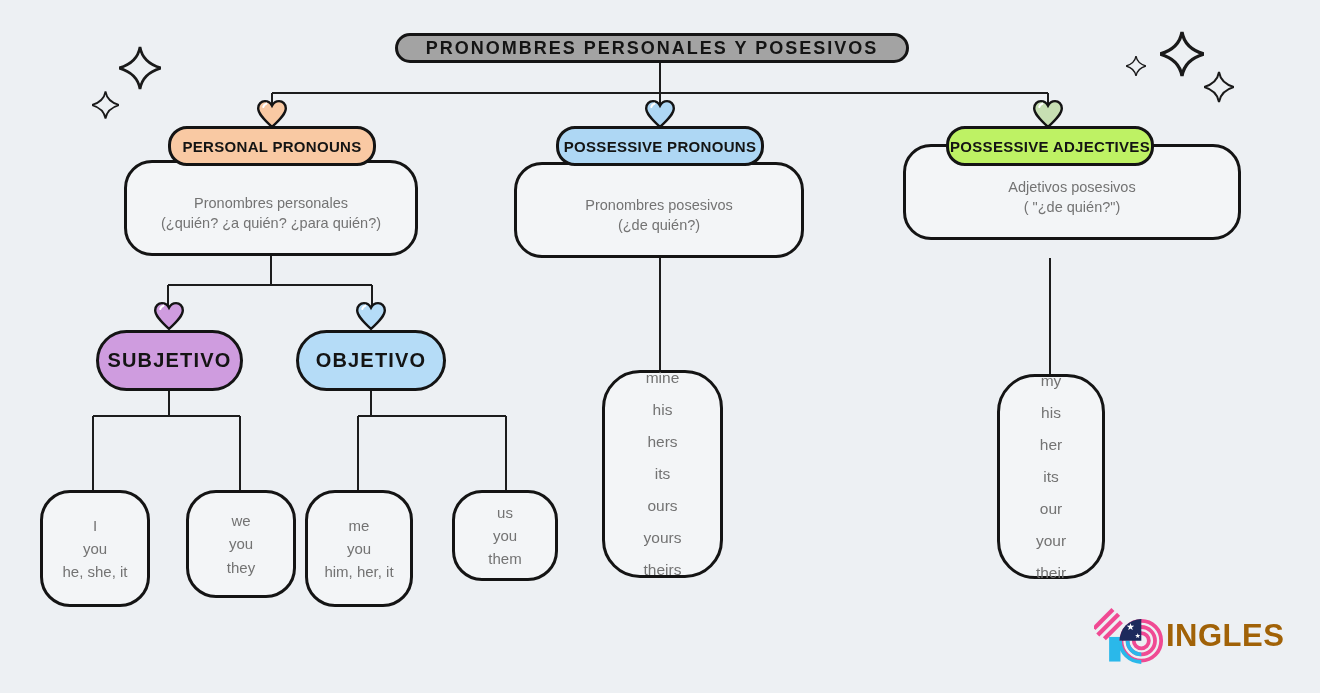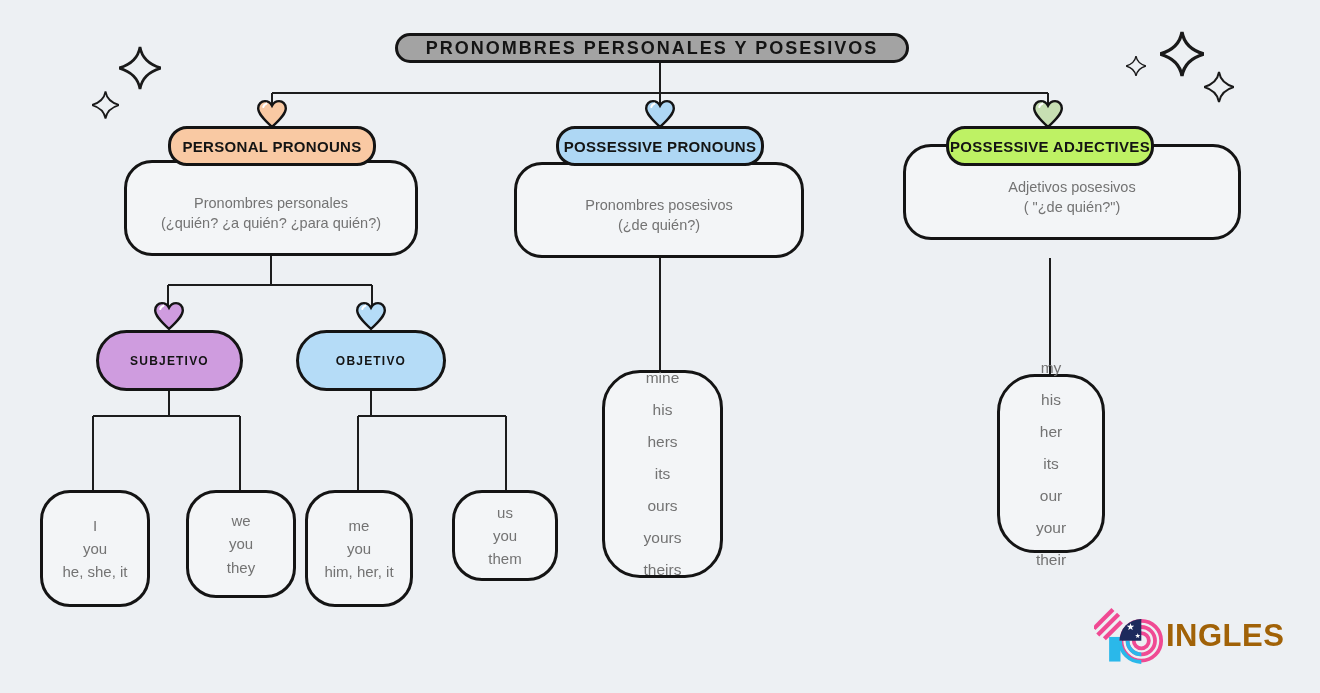--- a/index.html
+++ b/index.html
@@ -11,21 +11,21 @@
   svg.lines { position:absolute; left:0; top:0; z-index:0; }
   .sparkle { position:absolute; z-index:1; }
   .heart  { position:absolute; z-index:4; }
   .pill {
     position:absolute; z-index:3; box-sizing:border-box;
     border:3px solid #141414; display:flex; align-items:center; justify-content:center;
     font-weight:bold; color:#141414; text-align:center;
   }
   .pill.title { border-radius:17px; font-size:18px; letter-spacing:2px; }
   .pill.branch { border-radius:19px; font-size:15px; letter-spacing:0.3px; }
-  .pill.sub { border-radius:31px; border-width:3.5px; font-size:12px; letter-spacing:1.2px; }
+  .pill.sub { border-radius:31px; border-width:3.5px; font-size:20px; letter-spacing:1.2px; }
   .box {
     position:absolute; z-index:2; box-sizing:border-box;
     border:3px solid #141414; background:#f3f5f7; border-radius:28px;
     display:flex; align-items:center; justify-content:center;
     text-align:center; color:#737373;
   }
   .box .txt { white-space:pre-line; }
   .desc { font-size:14.5px; line-height:1.35; padding-top:12px; }
   .desc .txt { max-width:225px; }
   .leaf { border-radius:30px; font-size:15px; }
@@ -146,21 +146,21 @@
 
   <div class="box tall" style="left:602px;top:370px;width:121px;height:208px">
     <span class="txt">mine
 his
 hers
 its
 ours
 yours
 theirs</span>
   </div>
-  <div class="box tall" style="left:997px;top:374px;width:108px;height:179px">
+  <div class="box tall" style="left:997px;top:374px;width:108px;height:205px">
     <span class="txt">my
 his
 her
 its
 our
 your
 their</span>
   </div>
 
   <div class="logo" style="left:1094px;top:608px">

